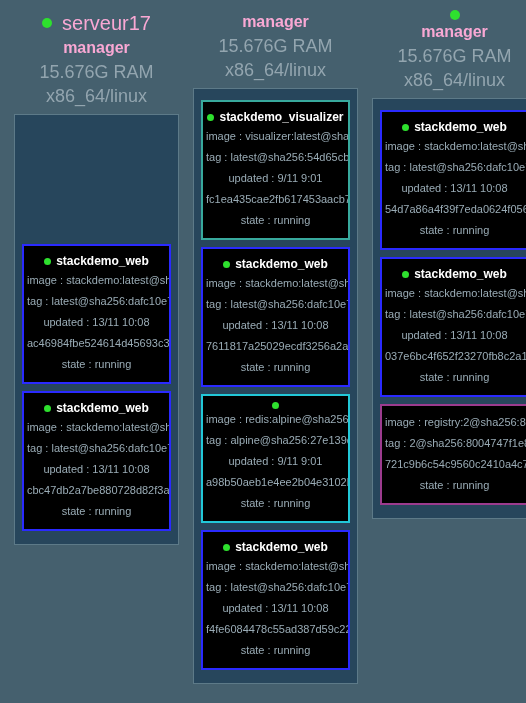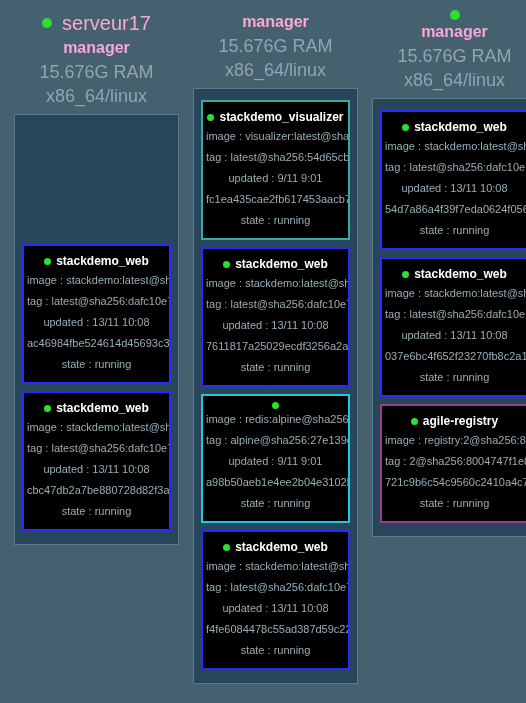--- a/index.html
+++ b/index.html
@@ -233,24 +233,20 @@
             <span class="status-dot"></span>
             <span>stackdemo_web</span>
           </div>
           <div class="task-line">image : stackdemo:latest@sha256</div>
           <div class="task-line">tag : latest@sha256:dafc10e70d7</div>
           <div class="task-line">updated : 13/11 10:08</div>
           <div class="task-line">037e6bc4f652f23270fb8c2a14b8</div>
           <div class="task-line">state : running</div>
         </div>
         <div class="task color-purple">
-          <div class="task-name">
-            <span class="status-dot"></span>
-            <span>agile-registry</span>
-          </div>
           <div class="task-line">image : registry:2@sha256:8004</div>
           <div class="task-line">tag : 2@sha256:8004747f1e8cd8</div>
           <div class="task-line">721c9b6c54c9560c2410a4c7343</div>
           <div class="task-line">state : running</div>
         </div>
       </div>
     </div>
   </div>
 
 </body></html>

